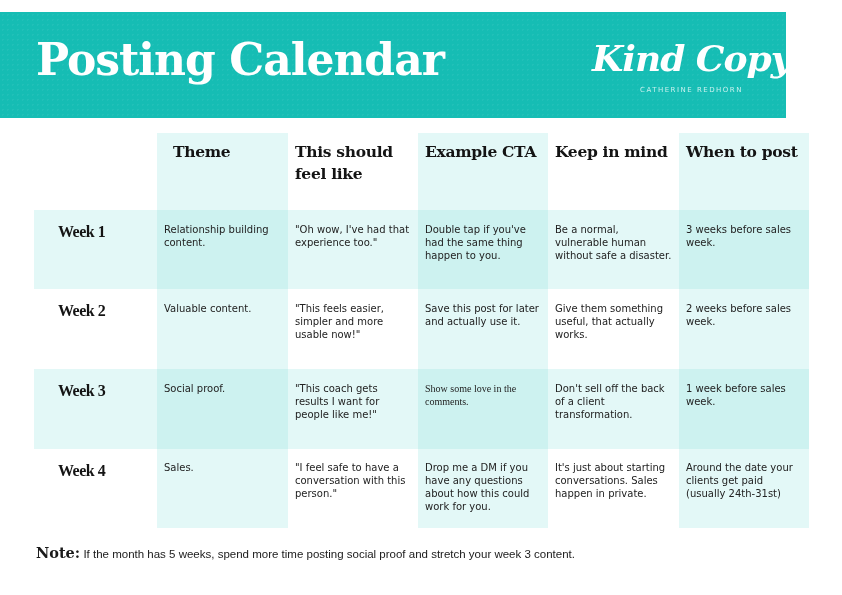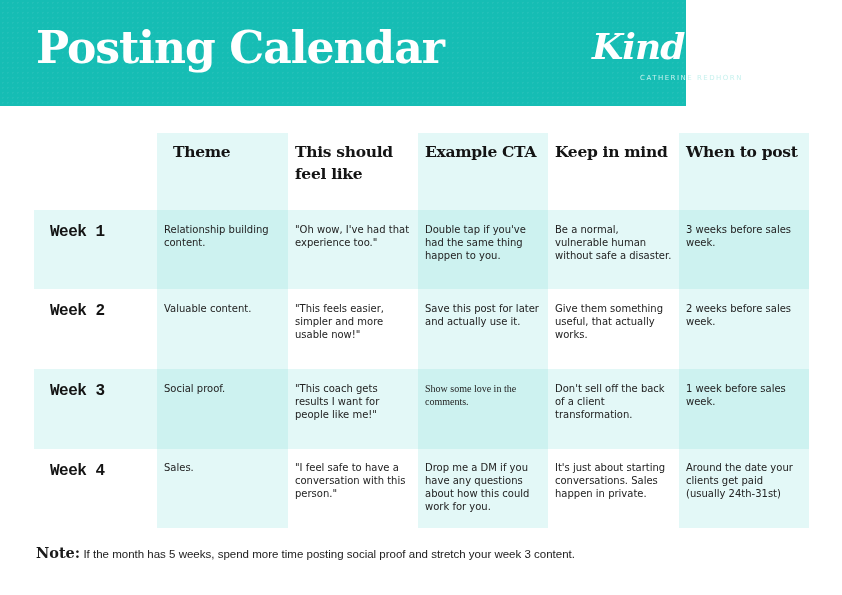--- a/index.html
+++ b/index.html
@@ -1,26 +1,26 @@
 <!DOCTYPE html>
 <html><head>
   <meta charset="utf-8">
   <style>
     html, body { margin:0; padding:0; }
     body { width:842px; height:595px; background:#ffffff; position:relative; overflow:hidden; font-family:"Liberation Sans", sans-serif; color:#1a1a1a; }
-    .banner { position:absolute; left:0; top:0; width:686px; height:106px; background:#16bdb4;
+    .banner { position:absolute; left:0; top:12px; width:786px; height:106px; background:#16bdb4;
       background-image: radial-gradient(rgba(255,255,255,0.05) 1px, transparent 1px); background-size:5px 5px; }
     .title { position:absolute; left:36px; top:26px; font-family:"DejaVu Serif", serif; font-weight:bold; font-size:44px; color:#ffffff; letter-spacing:-1px; line-height:1; }
     .logo { position:absolute; left:592px; top:28px; width:220px; height:60px; }
     .logo-main { position:absolute; left:0; top:0; font-family:"DejaVu Serif", serif; font-weight:bold; font-size:36px; color:#ffffff; font-style:italic; letter-spacing:-1px; line-height:1; }
     .logo-sub { position:absolute; left:48px; top:46px; font-family:"DejaVu Sans", sans-serif; font-size:7px; letter-spacing:1.5px; color:#c7f1ee; }
 
     .cell { position:absolute; box-sizing:border-box; padding:0 7px; font-size:10px; line-height:13px; font-family:"DejaVu Sans", sans-serif; color:#222; }
     .hdr { position:absolute; box-sizing:border-box; padding:8px 7px; font-family:"DejaVu Serif", serif; font-weight:bold; font-size:15.5px; line-height:22px; color:#141414; letter-spacing:-0.3px; }
-    .week { position:absolute; left:34px; width:123px; box-sizing:border-box; padding:12px 16px; font-family:Liberation Mono, monospace; font-weight:bold; font-size:16px; color:#141414; letter-spacing:-0.5px; }
+    .week { position:absolute; left:34px; width:123px; box-sizing:border-box; padding:12px 24px; font-family:Liberation Serif, serif; font-weight:bold; font-size:16px; color:#141414; letter-spacing:-0.5px; }
     .rowbg { position:absolute; left:34px; width:775px; }
     .note { position:absolute; left:36px; top:544px; font-size:11.5px; color:#1a1a1a; font-family:"Liberation Sans", sans-serif; }
     .note b { font-family:"DejaVu Serif", serif; font-size:14.5px; font-weight:bold; }
   </style>
 </head>
 <body>
 
 <div class="banner">
   <div class="title">Posting Calendar</div>
   <div class="logo">

